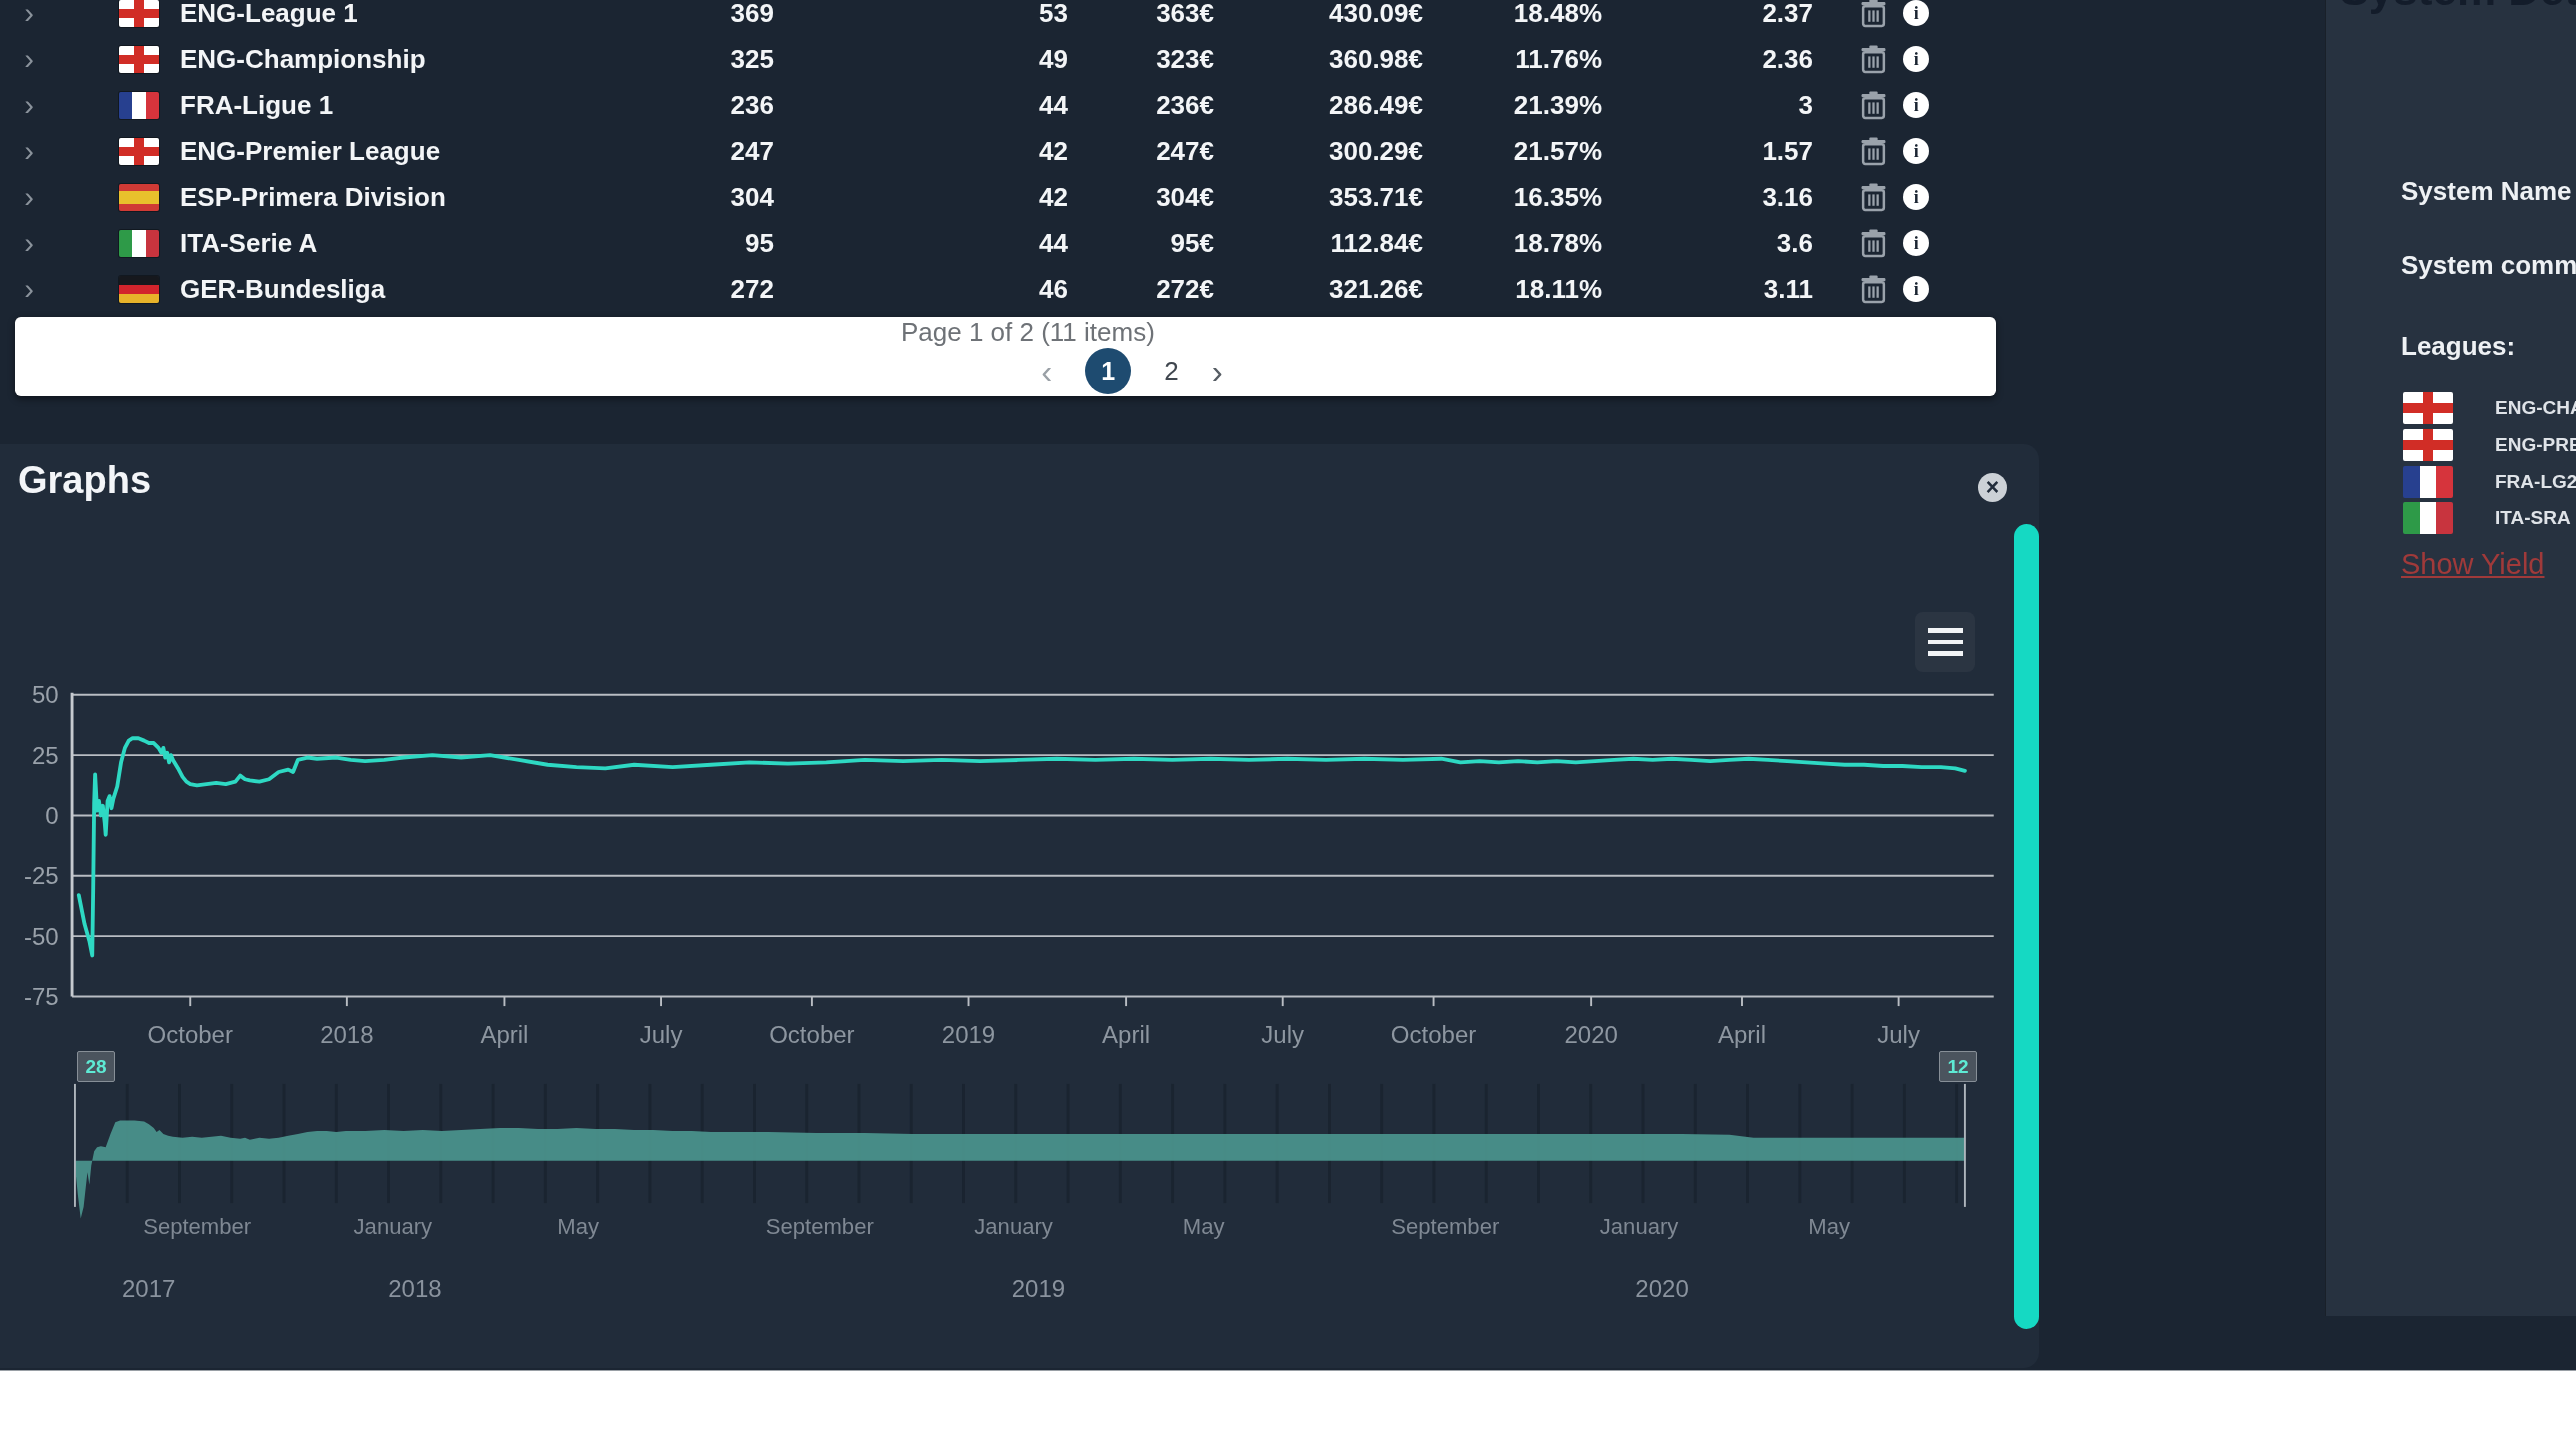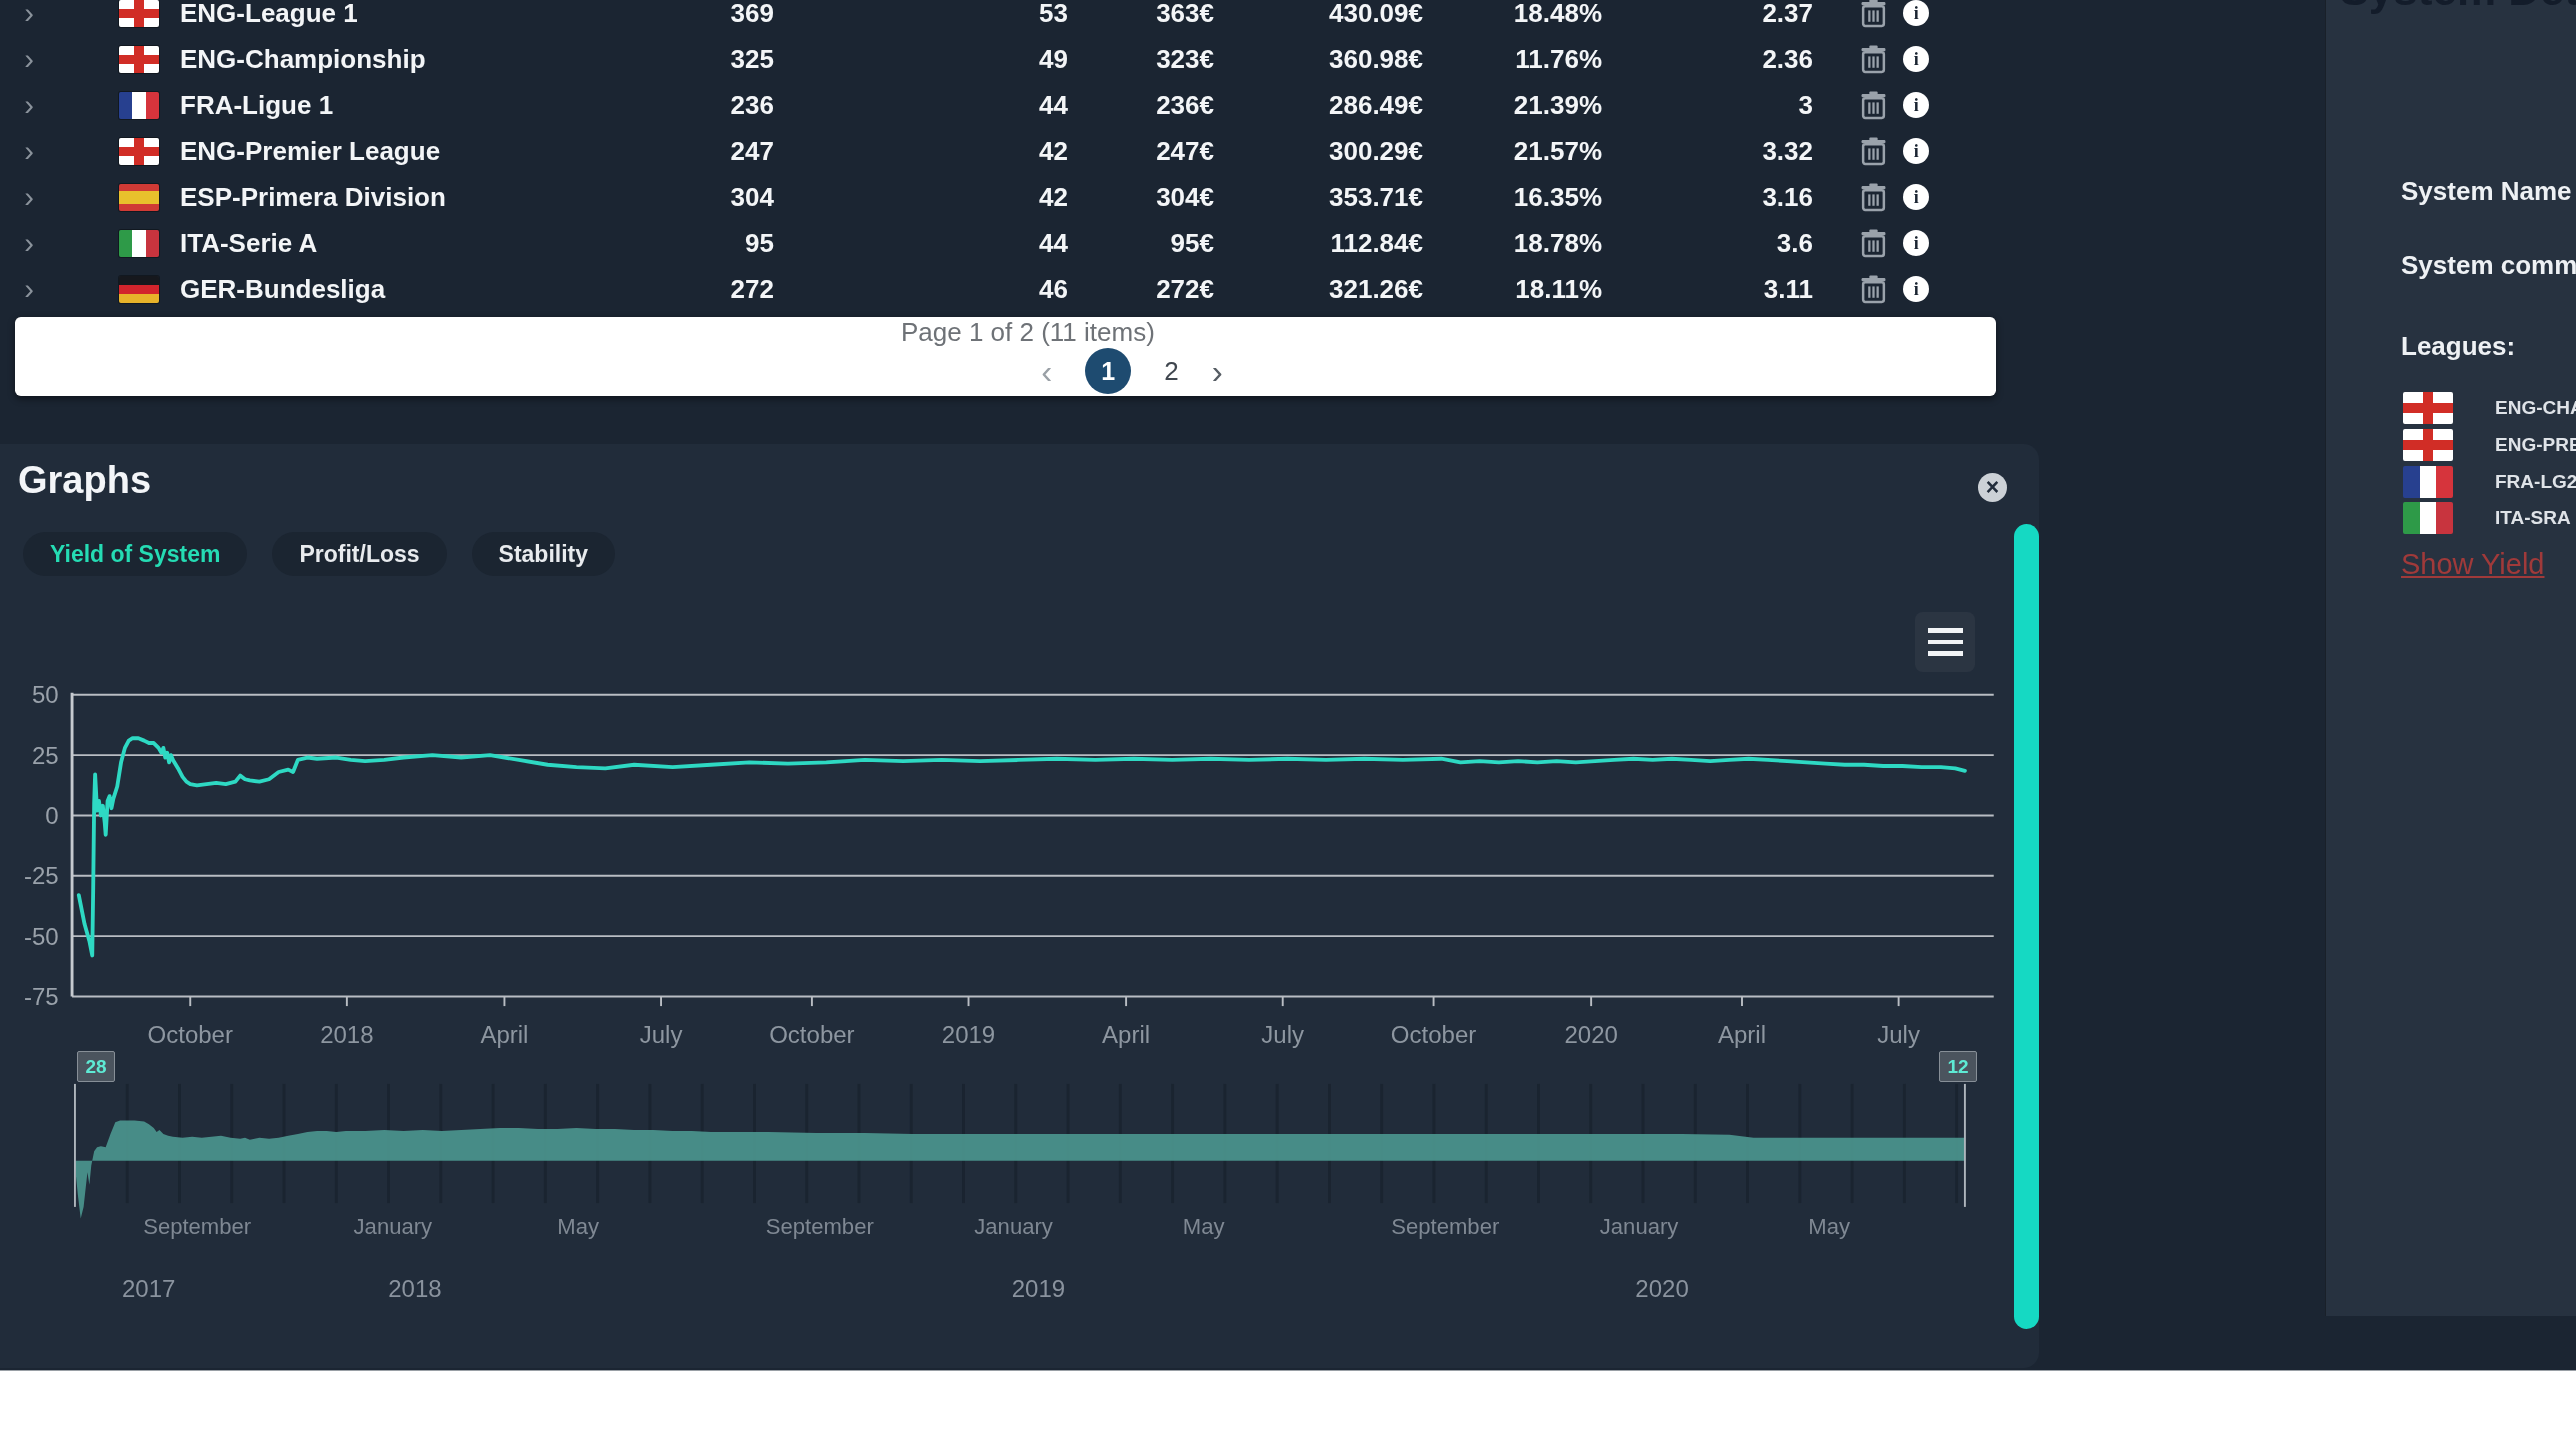--- a/index.html
+++ b/index.html
@@ -148,21 +148,21 @@
 
   <div class="lg-row">
     <span class="cell-chev">›</span>
     <span class="cell-flag flag-eng"></span>
     <span class="cell-name">ENG-Premier League</span>
     <span class="cell-num c1">247</span>
     <span class="cell-num c2">42</span>
     <span class="cell-num c3">247€</span>
     <span class="cell-num c4">300.29€</span>
     <span class="cell-num c5">21.57%</span>
-    <span class="cell-num c6">3.32</span>
+    <span class="cell-num c6">1.57</span>
     <span class="cell-icons">
       <svg class="trash-btn" viewBox="0 0 24 28">
         <rect x="2" y="7" width="20" height="19" rx="2" fill="none" stroke="#9aa2ab" stroke-width="2.4"></rect>
         <rect x="0.5" y="3" width="23" height="3" rx="1" fill="#9aa2ab"></rect>
         <rect x="8" y="0.5" width="8" height="3.4" rx="1" fill="#9aa2ab"></rect>
         <line x1="8" y1="11" x2="8" y2="22" stroke="#9aa2ab" stroke-width="2.2"></line>
         <line x1="12" y1="11" x2="12" y2="22" stroke="#9aa2ab" stroke-width="2.2"></line>
         <line x1="16" y1="11" x2="16" y2="22" stroke="#9aa2ab" stroke-width="2.2"></line>
       </svg>
       <span class="info-btn">i</span>
@@ -244,25 +244,20 @@
   <div id="pager">
     <span class="pg-arrow">‹</span>
     <span class="pg-current">1</span>
     <span class="pg-num">2</span>
     <span class="pg-arrow next">›</span>
   </div>
 </div>
 
 <div id="graphs-card">
   <div id="graphs-title">Graphs</div>
-  <div id="graph-tabs">
-      <div class="gtab active">Yield of System</div>
-      <div class="gtab">Profit/Loss</div>
-      <div class="gtab">Stability</div>
-    </div>
   <div id="graphs-close">×</div>
   <div id="hamburger">
     <div class="bar"></div>
     <div class="bar"></div>
     <div class="bar"></div>
   </div>
 </div>
 
 <svg id="chart-svg" viewBox="0 0 2681 1460" width="2576" height="1403">
     <line x1="75" y1="723" x2="2075" y2="723" stroke="#b9bdc3" stroke-width="2"></line>

